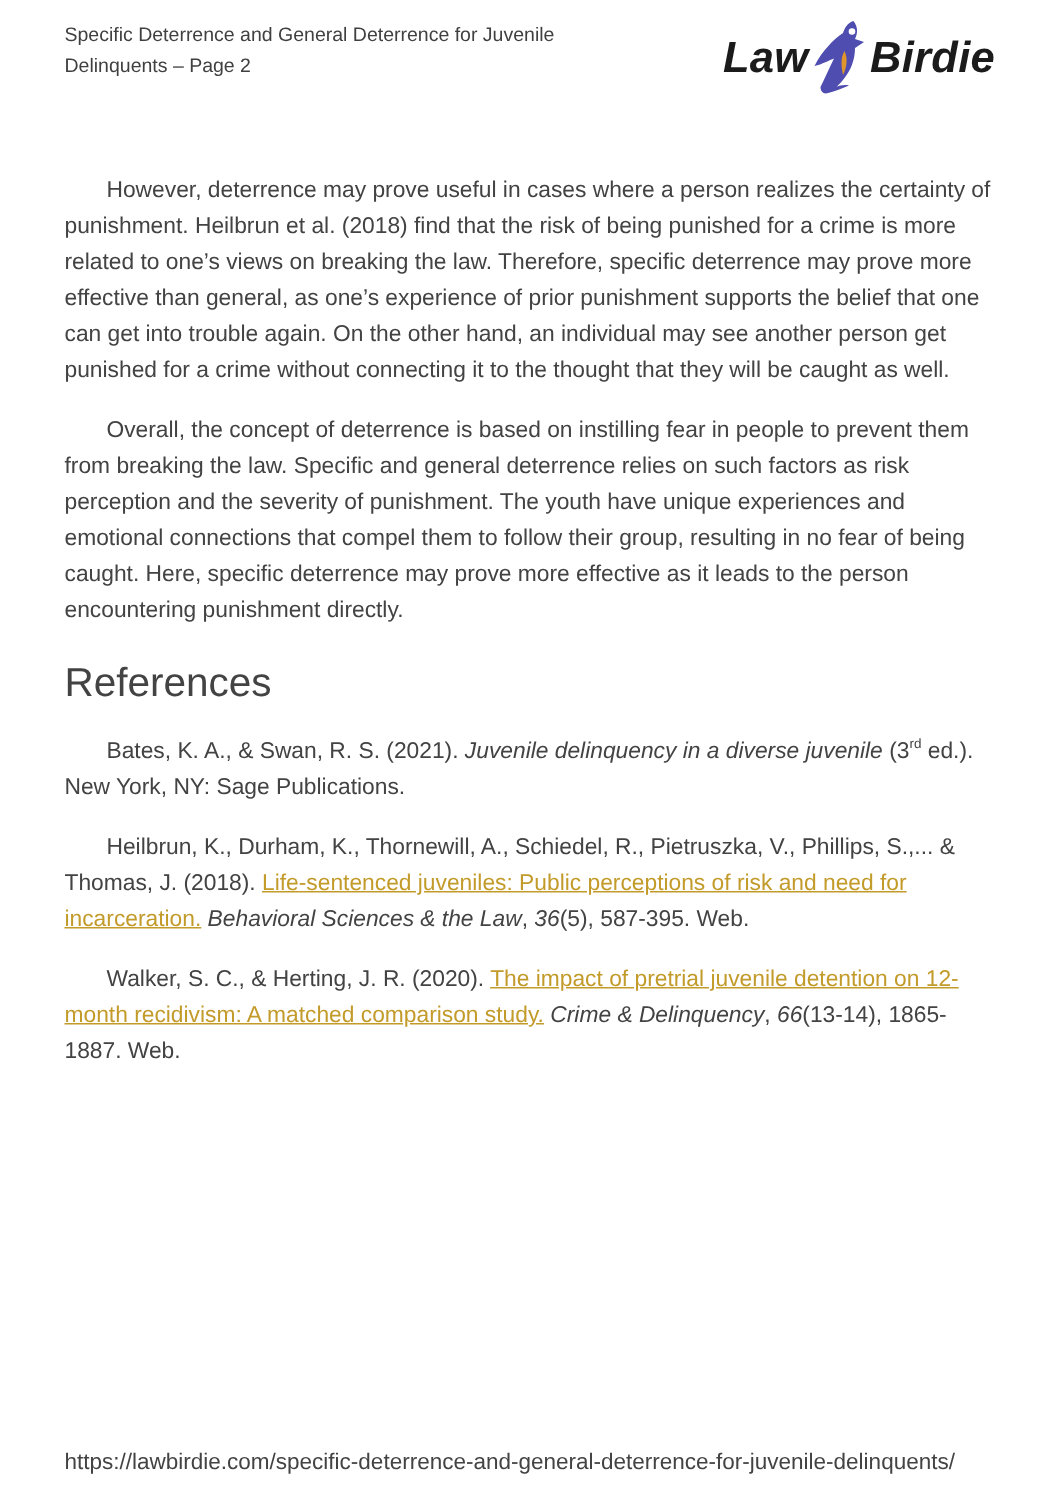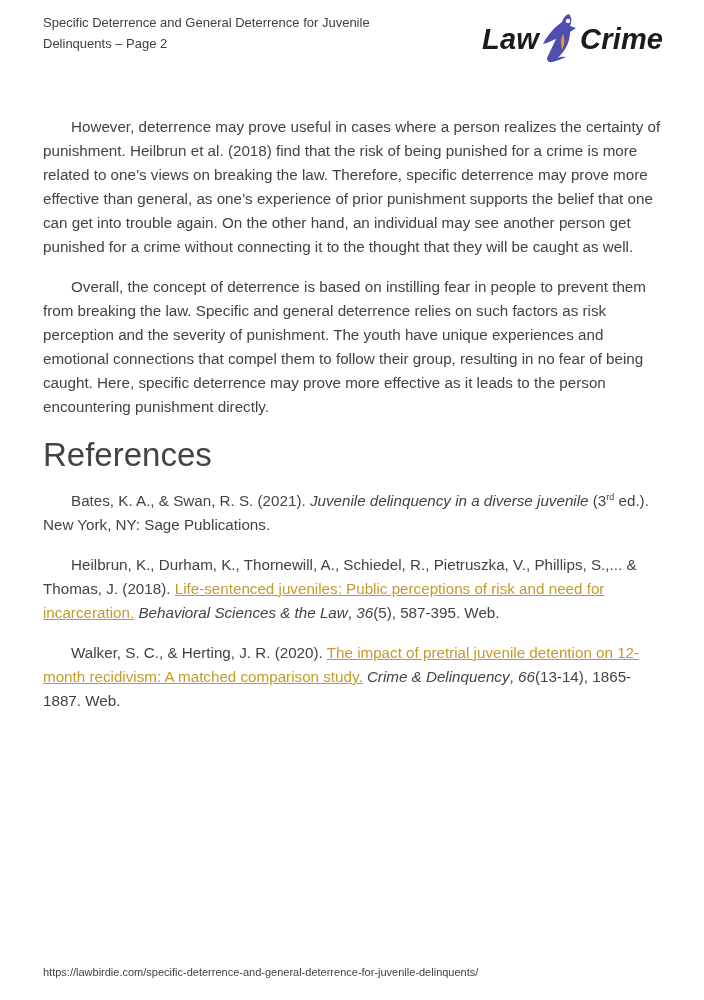--- a/index.html
+++ b/index.html
@@ -8,41 +8,41 @@
   .header-title { position: absolute; left: 43px; top: 12px; width: 380px;
                   font-size: 13px; line-height: 21px; color: #404040; }
   .logo { position: absolute; left: 482px; top: 12px; height: 50px; width: 200px; font-style: italic; }
   .logo-text { position: absolute; top: 11px; font-size: 29px; font-weight: bold;
                color: #1b1b1b; letter-spacing: 0.2px; }
   .logo-law { left: 0; }
   .logo-birdie { left: 98px; }
   .logo-bird { position: absolute; left: 57px; top: 0; width: 44px; height: 52px; }
   .content { position: absolute; left: 43px; top: 67px; width: 622px; margin-top: 48px; }
   p.para { margin: 0 0 16px 0; font-size: 15.2px; line-height: 24px; text-indent: 28px; color: #434343; }
-  h1.refs { font-weight: normal; font-size: 33px; margin: 14px 0 14px 0; color: #434343; line-height: 40px; }
+  h1.refs { font-weight: normal; font-size: 27px; margin: 14px 0 14px 0; color: #434343; line-height: 40px; }
   p.ref { margin: 0 0 16px 0; font-size: 15.2px; line-height: 24px; text-indent: 28px; color: #434343; }
   a.link { color: #c39b2b; text-decoration: underline; }
   i { font-style: italic; }
   sup { font-size: 9px; line-height: 0; vertical-align: super; text-align: center; }
-  .footer-url { position: absolute; left: 43px; top: 966px; font-size: 11px; color: #434343; }
+  .footer-url { position: absolute; left: 43px; top: 966px; font-size: 15px; color: #434343; }
 </style>
 </head>
 <body>
 
 <div class="header-title">Specific Deterrence and General Deterrence for Juvenile Delinquents – Page 2</div>
 
 <div class="logo">
   <span class="logo-text logo-law">Law</span>
   <svg class="logo-bird" viewBox="0 0 44 52">
     <path d="M30 2 C26 3 24 7 23 10 C17 14 9 22 4 32 C9 31 14 28 17 27 C14 33 11 40 8 46 C8 49 10 51 13 50 C17 48 21 44 24 40 C28 35 31 28 31 20 L37 16 L31 14 C33 10 33 6 30 2 Z" fill="#4f4db0"></path>
     <circle cx="29" cy="9" r="2.2" fill="#ffffff"></circle>
     <path d="M24 22 C26 26 26 32 23 38 C22 33 21 27 24 22 Z" fill="#e0962a"></path>
     <path d="M13 50 C16 46 22 44 27 45 C22 47 18 49 13 50 Z" fill="#4f4db0"></path>
   </svg>
-  <span class="logo-text logo-birdie">Crime</span>
+  <span class="logo-text logo-birdie">Birdie</span>
 </div>
 
 <div class="content">
   <p class="para">However, deterrence may prove useful in cases where a person realizes the certainty of punishment. Heilbrun et al. (2018) find that the risk of being punished for a crime is more related to one’s views on breaking the law. Therefore, specific deterrence may prove more effective than general, as one’s experience of prior punishment supports the belief that one can get into trouble again. On the other hand, an individual may see another person get punished for a crime without connecting it to the thought that they will be caught as well.</p>
   <p class="para">Overall, the concept of deterrence is based on instilling fear in people to prevent them from breaking the law. Specific and general deterrence relies on such factors as risk perception and the severity of punishment. The youth have unique experiences and emotional connections that compel them to follow their group, resulting in no fear of being caught. Here, specific deterrence may prove more effective as it leads to the person encountering punishment directly.</p>
 
   <h1 class="refs">References</h1>
 
   <p class="ref">
     <span>Bates, K. A., &amp; Swan, R. S. (2021). </span><i>Juvenile delinquency in a diverse juvenile</i><span> (3</span><sup>rd</sup><span> ed.). New York, NY: Sage Publications.</span>

